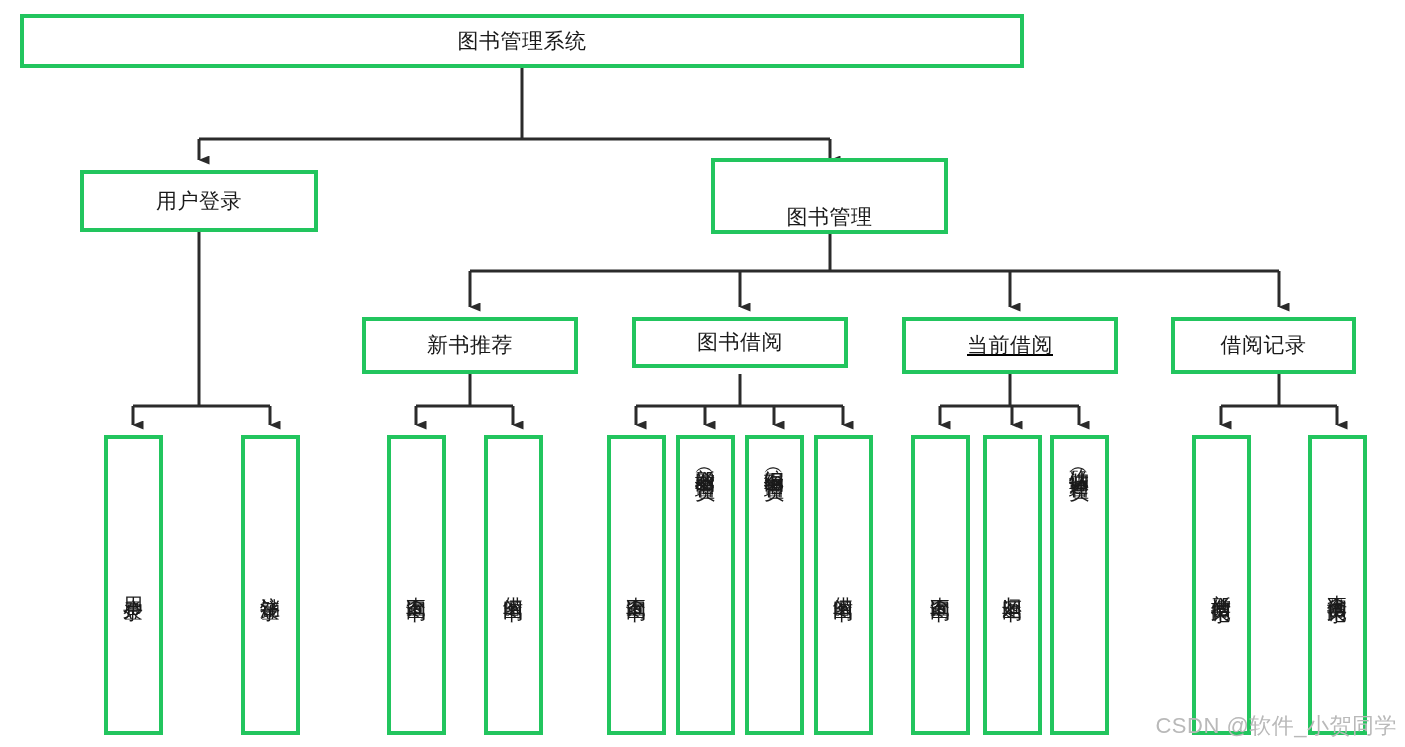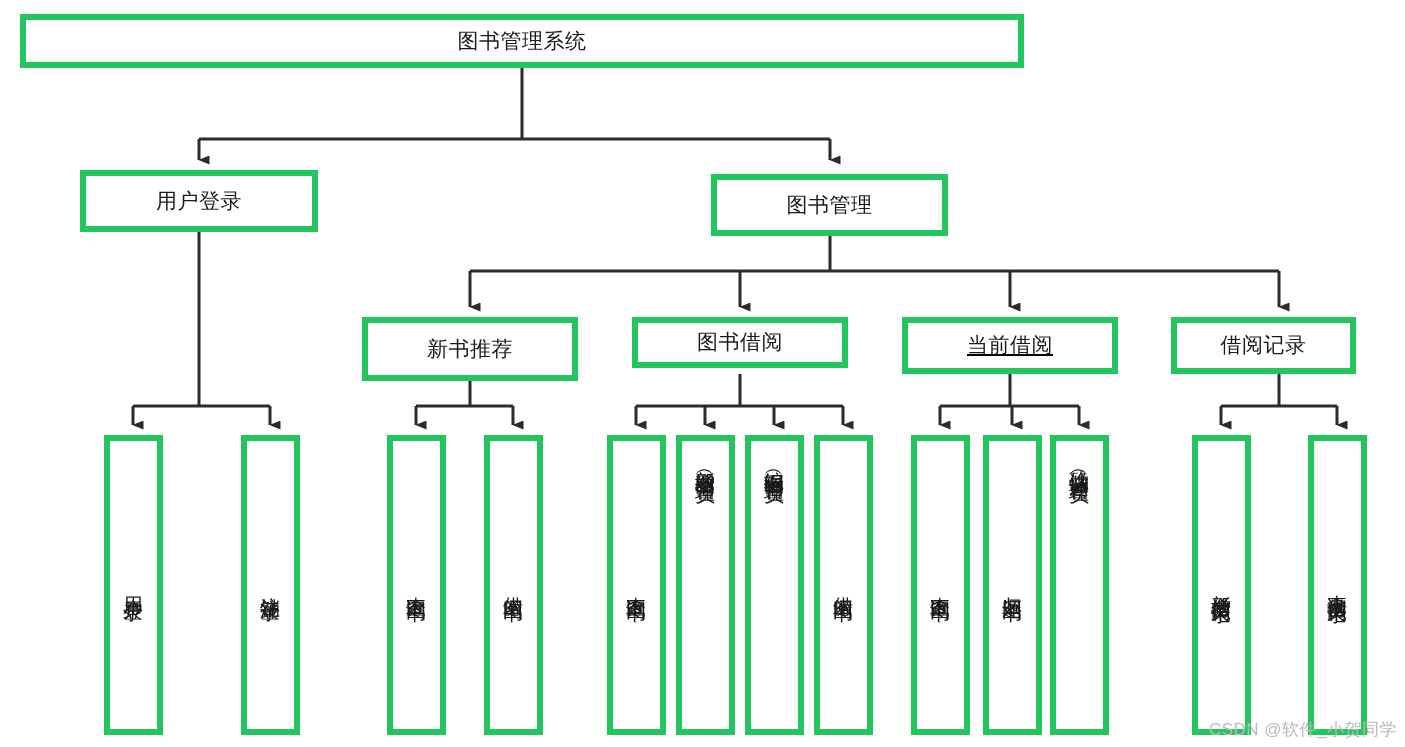--- a/index.html
+++ b/index.html
@@ -23,21 +23,21 @@
     position: absolute;
     left: 0;
     top: 0;
     width: 1405px;
     height: 747px;
   }
   .node-box {
     position: absolute;
     box-sizing: border-box;
     background: #ffffff;
-    border: 6px solid #22c55e;
+    border: 4px solid #22c55e;
     display: flex;
     align-items: center;
     justify-content: center;
     overflow: hidden;
   }
   .node-label {
     color: #1a1a1a;
     font-size: 21px;
     line-height: 1.18;
     letter-spacing: 0.5px;
@@ -58,21 +58,21 @@
   }
   .node-box.vertical.centered {
     align-items: center;
     padding-top: 0;
   }
   #watermark {
     position: absolute;
     right: 8px;
     bottom: 6px;
     color: #b9b9b9;
-    font-size: 17px;
+    font-size: 22px;
     letter-spacing: 0.5px;
     white-space: nowrap;
     pointer-events: none;
   }
 </style>
 </head>
 <body>
 
 <div id="diagram-root">
 
@@ -127,25 +127,25 @@
     </g>
   </svg>
 
   <div class="node-box" id="node-root" style="left: 20px; top: 14px; width: 1004px; height: 54px;">
     <span class="node-label">图书管理系统</span>
   </div>
 
   <div class="node-box" id="node-l2-0" style="left: 80px; top: 170px; width: 238px; height: 62px;">
     <span class="node-label">用户登录</span>
   </div>
-  <div class="node-box" id="node-l2-1" style="left: 711px; top: 174px; width: 237px; height: 62px;">
+  <div class="node-box" id="node-l2-1" style="left: 711px; top: 158px; width: 237px; height: 76px; align-items: flex-end;">
     <span class="node-label">图书管理</span>
   </div>
 
-  <div class="node-box" id="node-l3-0" style="left: 362px; top: 317px; width: 216px; height: 64px;">
+  <div class="node-box" id="node-l3-0" style="left: 362px; top: 317px; width: 216px; height: 57px;">
     <span class="node-label">新书推荐</span>
   </div>
   <div class="node-box" id="node-l3-1" style="left: 632px; top: 317px; width: 216px; height: 51px;">
     <span class="node-label">图书借阅</span>
   </div>
   <div class="node-box" id="node-l3-2" style="left: 902px; top: 317px; width: 216px; height: 57px; text-decoration: underline;">
     <span class="node-label">当前借阅</span>
   </div>
   <div class="node-box" id="node-l3-3" style="left: 1171px; top: 317px; width: 185px; height: 57px;">
     <span class="node-label">借阅记录</span>

